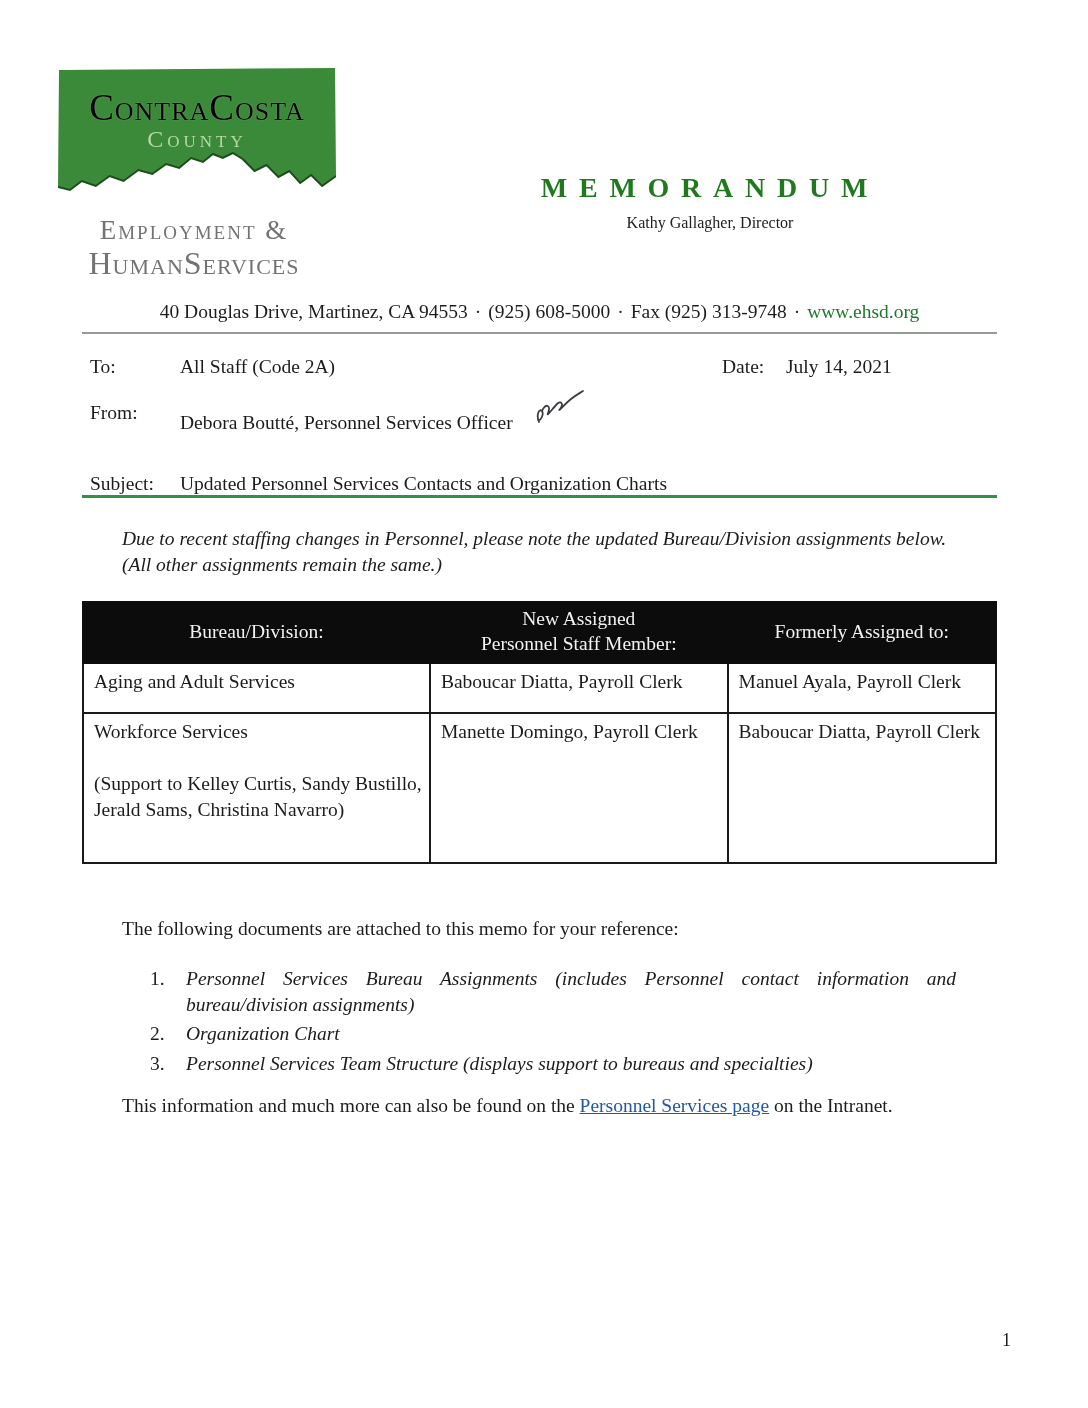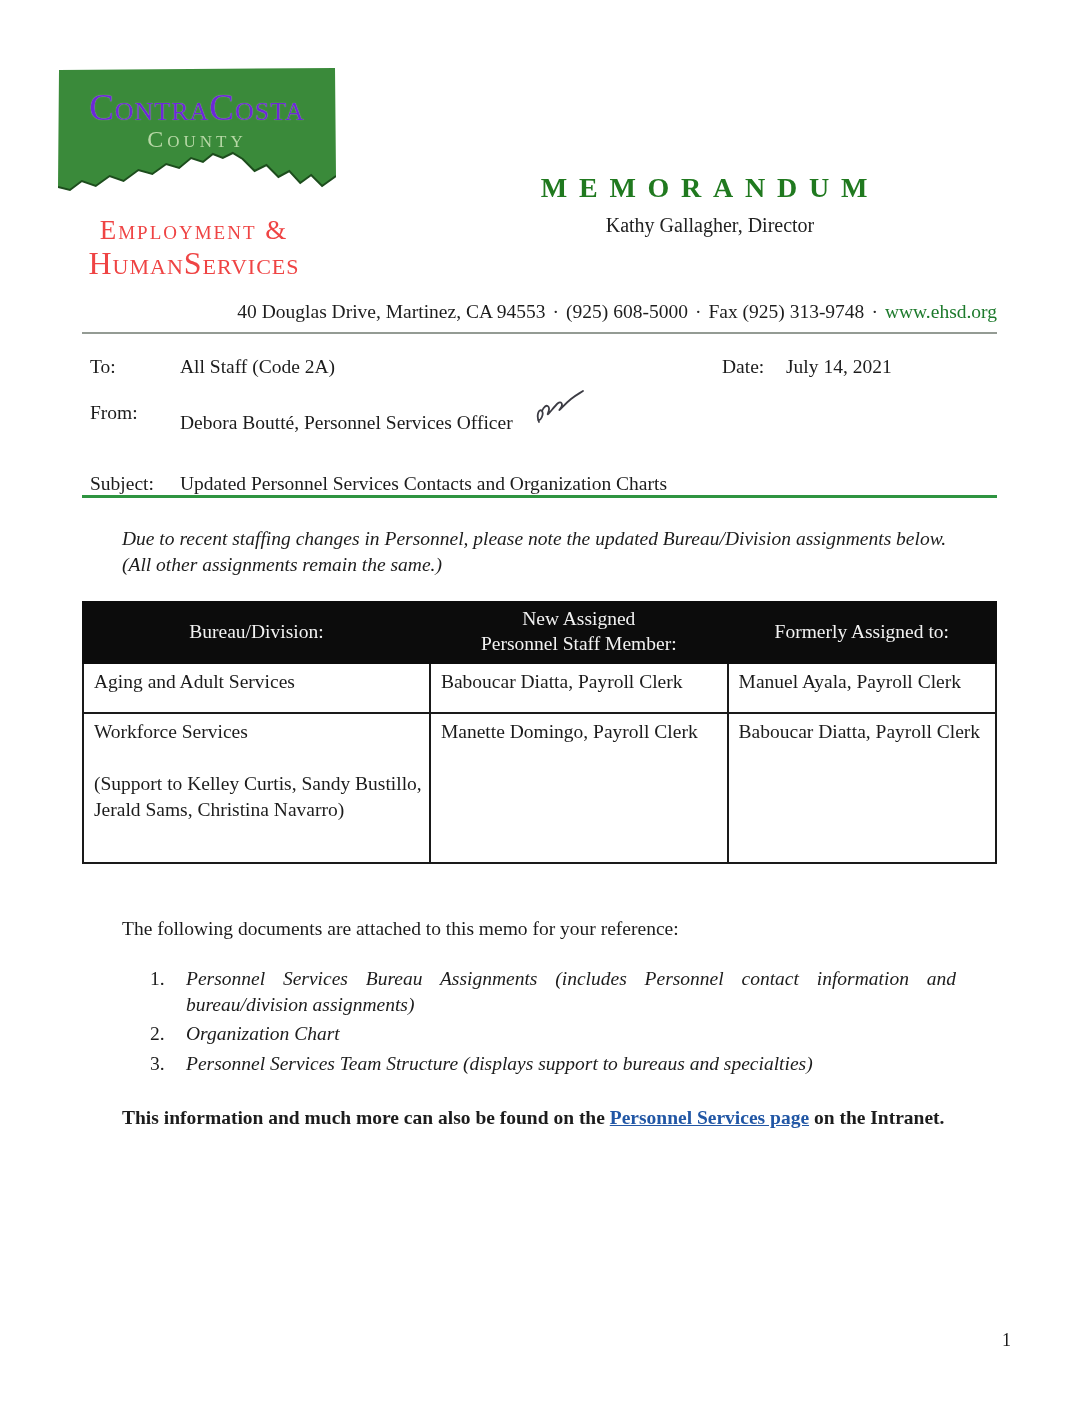--- a/index.html
+++ b/index.html
@@ -27,40 +27,40 @@
   }
   .logo-banner svg { position: absolute; left: 0; top: 0; width: 100%; height: 100%; }
   .logo-line1 {
     position: absolute;
     left: 0; top: 18px;
     width: 100%;
     text-align: center;
     font-variant: small-caps;
     font-size: 37px;
     letter-spacing: 1px;
-    color: #6d28d9;
+    color: #000000;
     text-shadow: 0 0 1px #a9cc9a;
   }
   .logo-line2 {
     position: absolute;
     left: 0; top: 58px;
     width: 100%;
     text-align: center;
     font-variant: small-caps;
     font-size: 24px;
     letter-spacing: 4px;
     color: #b7d8a6;
   }
   .org-name {
     position: absolute;
     left: 44px;
     top: 216px;
     width: 300px;
     text-align: center;
-    color: #ef4444;
+    color: #737373;
     font-variant: small-caps;
     line-height: 1.1;
   }
   .org-name .org1 { font-size: 27px; letter-spacing: 2px; }
   .org-name .org2 { font-size: 32px; letter-spacing: 1px; }
 
   
   .memo-head {
     position: absolute;
     left: 470px;
@@ -69,31 +69,31 @@
     text-align: center;
   }
   .memo-title {
     font-size: 28px;
     font-weight: bold;
     letter-spacing: 0.42em;
     color: #20791f;
   }
   .memo-subtitle {
     margin-top: 10px;
-    font-size: 20px;
+    font-size: 16px;
     color: #222222;
   }
 
   
   .address-line {
     position: absolute;
     left: 82px;
     top: 301px;
     width: 915px;
-    text-align: right;
+    text-align: center;
     font-size: 19.5px;
     color: #1d1d1d;
     white-space: nowrap;
   }
   .address-line .sep { margin: 0 7px; color: #2a2a2a; }
   .address-line .website { color: #1d7a2c; text-decoration: none; }
   .rule-gray {
     position: absolute;
     left: 82px;
     top: 332px;
@@ -173,21 +173,21 @@
   .bureau-note { margin-top: 26px; }
 
   .following { margin-top: 52px; padding-left: 40px; }
 
   .doc-list { margin-top: 24px; padding-left: 68px; width: 887px; }
   .doc-item { display: flex; margin-bottom: 4px; }
   .doc-num { width: 36px; flex: 0 0 36px; }
   .doc-text { width: 770px; font-style: italic; }
   .doc-item.justify .doc-text { text-align: justify; }
 
-  .closing { margin-top: 28px; padding-left: 40px; font-weight: bold; }
+  .closing { margin-top: 16px; padding-left: 40px; }
   .closing .intranet-link {
     color: #2257a5;
     text-decoration: underline;
     text-decoration-color: #2257a5;
     cursor: pointer;
   }
 
   .page-number {
     position: absolute;
     left: 1002px;

